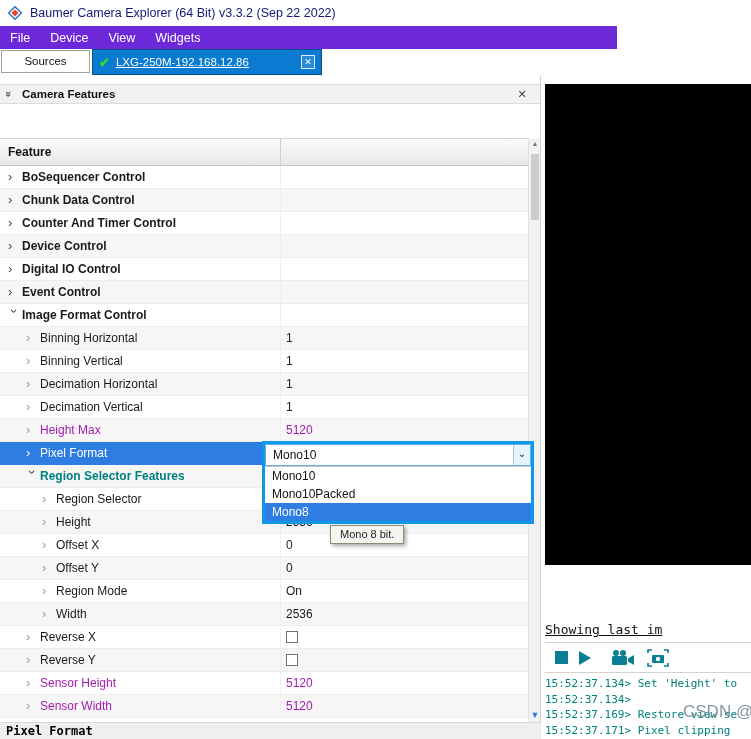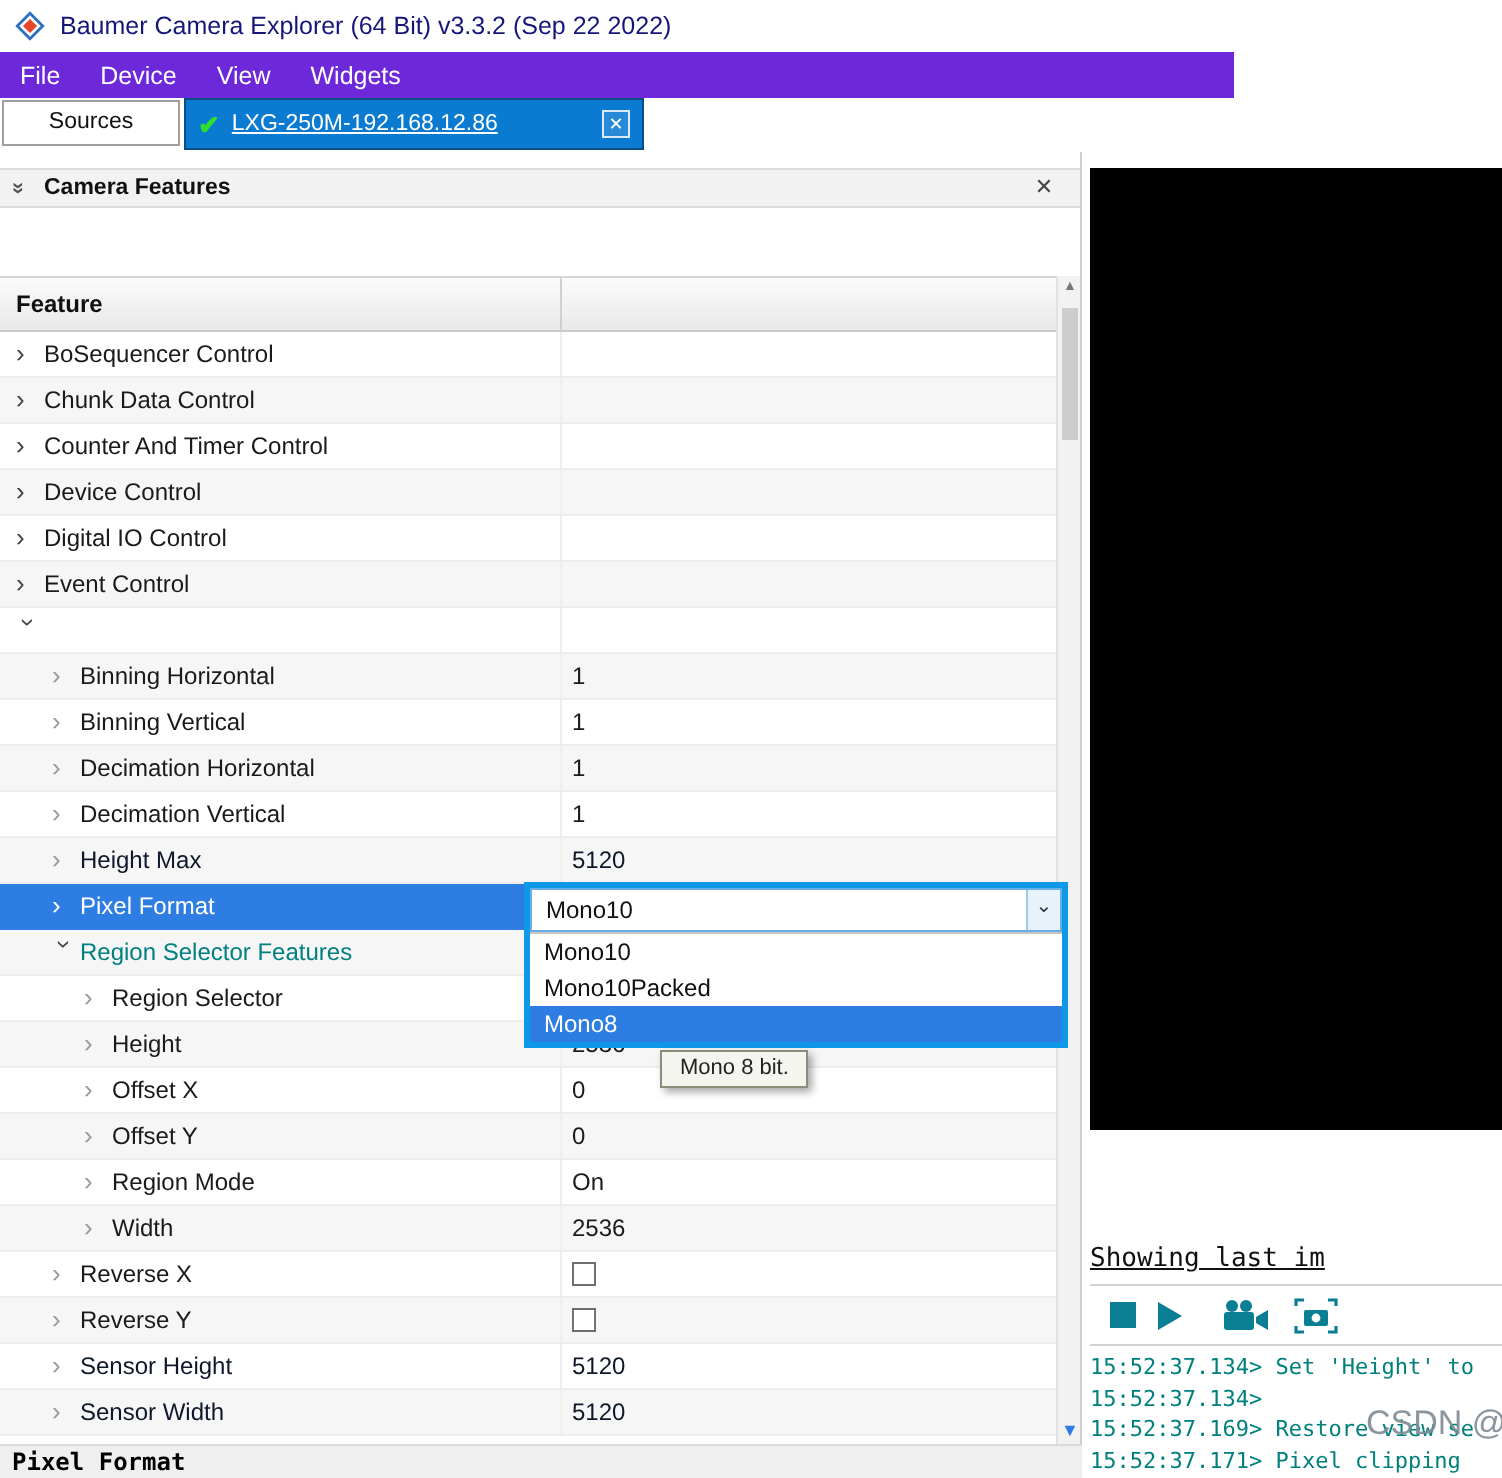--- a/index.html
+++ b/index.html
@@ -63,23 +63,23 @@
   .trow { display:flex; height:23px; line-height:22px; background:#fff; border-bottom:1px solid #ededed; }
   .trow.alt { background:#f6f6f6; }
   .trow.sel { background:#2e7de2; border-bottom-color:#2e7de2; }
   .fcell { width:281px; display:flex; align-items:center; overflow:hidden; white-space:nowrap;
            border-right:1px solid #efefef; }
   .fcell.lvl0 { padding-left:8px; } .fcell.lvl1 { padding-left:26px; } .fcell.lvl2 { padding-left:42px; }
   .chev { display:inline-block; width:12px; font-size:13px; color:#9a9a9a; flex:0 0 12px; }
   .chev.exp { transform:rotate(90deg); color:#555; }
   .cat .chev { color:#444; }
   .rlabel { font-size:12px; color:#1a1a1a; margin-left:2px; }
-  .cat .rlabel { font-weight:normal; }
+  .cat .rlabel { font-weight:bold; }
   .trow.sel .chev, .trow.sel .rlabel { color:#fff !important; }
-  .trow.dis .rlabel, .trow.dis .vcell { color:#0f172a; }
+  .trow.dis .rlabel, .trow.dis .vcell { color:#a21caf; }
   .vcell { flex:1; padding-left:5px; font-size:12px; color:#1a1a1a; overflow:hidden; white-space:nowrap; }
   .cbox { display:inline-block; width:12px; height:12px; border:1px solid #707070; background:#fff;
           vertical-align:middle; margin-top:-2px; }
 
   
   .vscroll { position:absolute; left:528px; top:138px; width:12px; height:584px; background:#f2f2f2;
              border-left:1px solid #e2e2e2; }
   .sb-up { position:absolute; top:2px; left:0; width:12px; text-align:center; font-size:7px; color:#777; }
   .sb-thumb { position:absolute; top:16px; left:2px; width:8px; height:66px; background:#cdcdcd; }
   .sb-down { position:absolute; bottom:2px; left:0; width:12px; text-align:center; font-size:9px; color:#2d7ce0; }
@@ -237,20 +237,21 @@
       <div class="trow alt cat">
         <div class="fcell lvl0">
           <span class="chev">›</span>
           <span class="rlabel">Event Control</span>
         </div>
         <div class="vcell"></div>
       </div>
       <div class="trow cat">
         <div class="fcell lvl0">
           <span class="chev exp">›</span>
+          <span class="rlabel">Image Format Control</span>
         </div>
         <div class="vcell"></div>
       </div>
       <div class="trow alt">
         <div class="fcell lvl1">
           <span class="chev">›</span>
           <span class="rlabel">Binning Horizontal</span>
         </div>
         <div class="vcell">1</div>
       </div>

